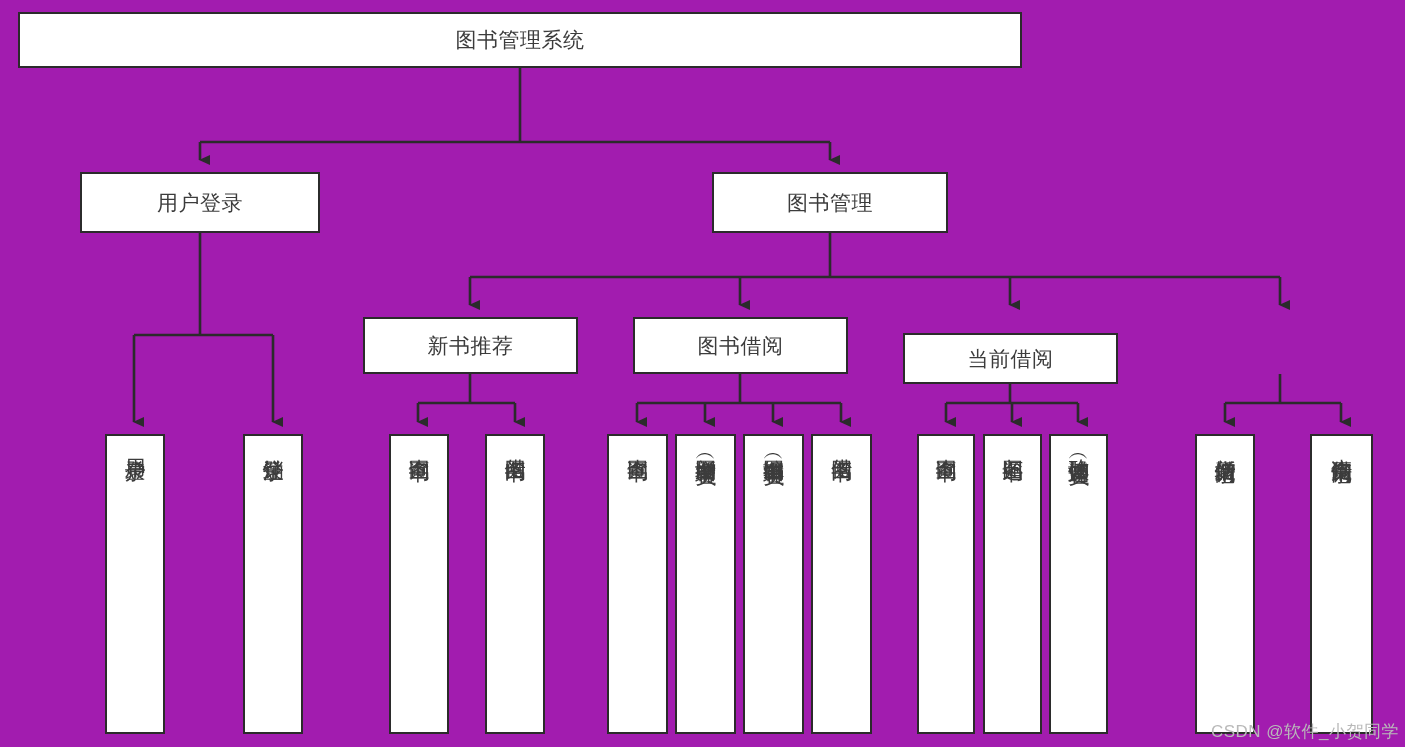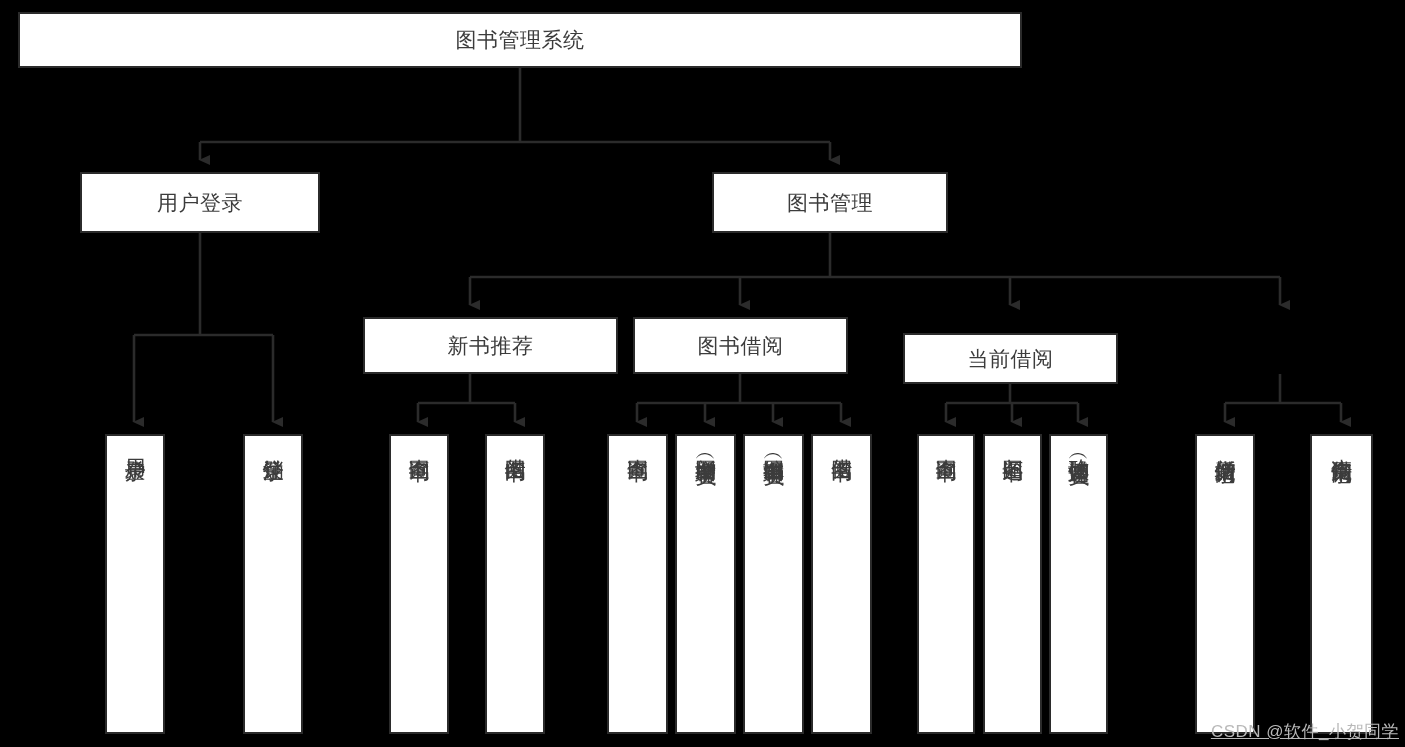--- a/index.html
+++ b/index.html
@@ -10,21 +10,21 @@
   body {
     width: 1405px;
     height: 747px;
     font-family: "Liberation Sans", "DejaVu Sans", sans-serif;
     overflow: hidden;
   }
   #diagram-root {
     position: relative;
     width: 1405px;
     height: 747px;
-    background: #000000;
+    background: #a21caf;
   }
   svg#flow-svg {
     position: absolute;
     left: 0;
     top: 0;
     width: 1405px;
     height: 747px;
   }
   .node-box {
     position: absolute;
@@ -62,21 +62,20 @@
     display: block;
   }
   .watermark {
     position: absolute;
     right: 6px;
     bottom: 4px;
     font-size: 17px;
     color: #b9b9b9;
     white-space: nowrap;
     letter-spacing: 0.5px;
-    text-decoration: underline;
   }
 </style>
 </head>
 <body>
 
 <div id="diagram-root">
 
   <svg id="flow-svg" viewBox="0 0 1405 747" xmlns="http://www.w3.org/2000/svg">
     <defs>
       <marker id="arrowhead" markerWidth="10" markerHeight="11" refX="5" refY="10" orient="auto" markerUnits="userSpaceOnUse">
@@ -131,21 +130,21 @@
     <span class="node-label-h">图书管理系统</span>
   </div>
 
   <div class="node-box" id="node-user-login" style="left: 80px; top: 172px; width: 240px; height: 61px;">
     <span class="node-label-h">用户登录</span>
   </div>
   <div class="node-box" id="node-book-manage" style="left: 712px; top: 172px; width: 236px; height: 61px; text-align: center;">
     <span class="node-label-h">图书管理</span>
   </div>
 
-  <div class="node-box" id="node-new-book-rec" style="left: 363px; top: 317px; width: 255px; height: 57px;">
+  <div class="node-box" id="node-new-book-rec" style="left: 363px; top: 317px; width: 215px; height: 57px;">
     <span class="node-label-h">新书推荐</span>
   </div>
   <div class="node-box" id="node-book-borrow" style="left: 633px; top: 317px; width: 215px; height: 57px; text-align: right;">
     <span class="node-label-h">图书借阅</span>
   </div>
   <div class="node-box" id="node-current-borrow" style="left: 903px; top: 333px; width: 215px; height: 51px;">
     <span class="node-label-h">当前借阅</span>
   </div>
 
   <div class="node-box leaf-box" id="leaf-0" style="left: 105px; top: 434px; width: 60px; height: 300px;">

